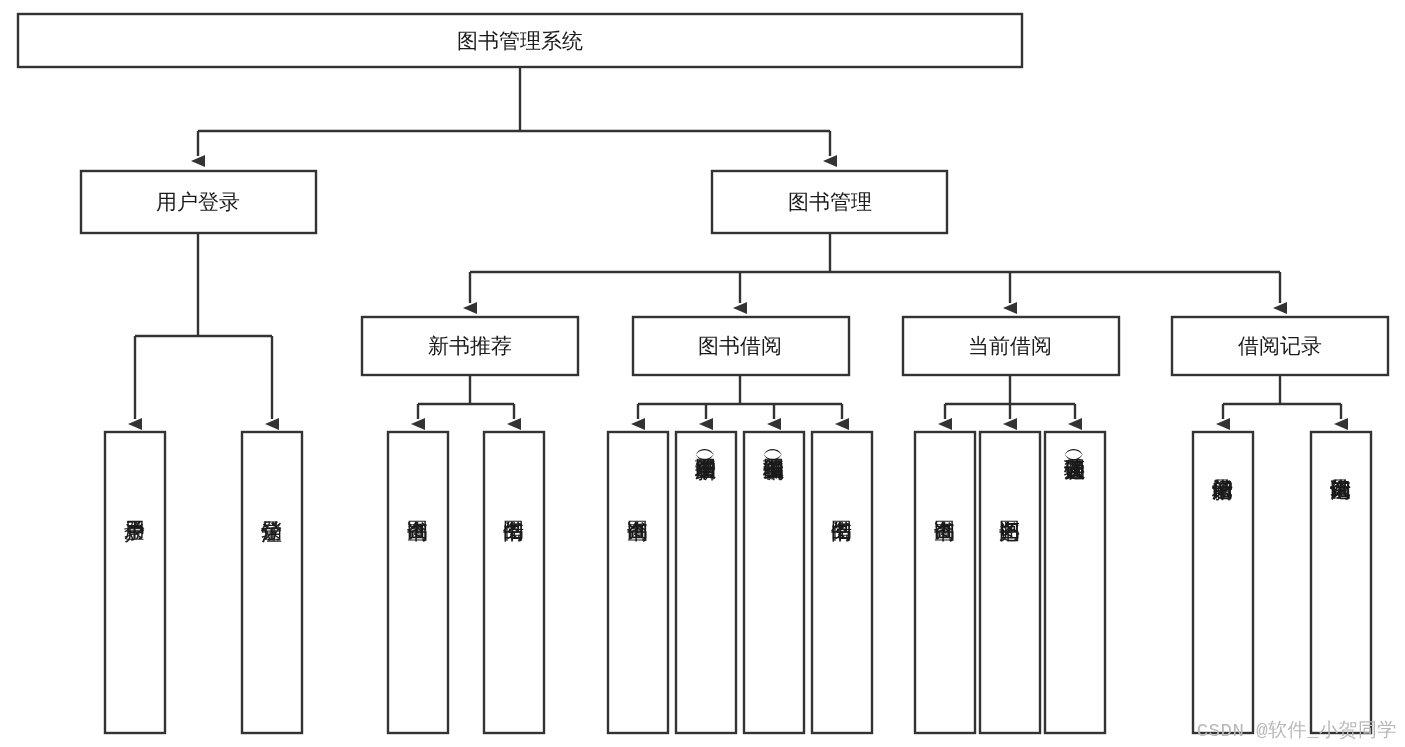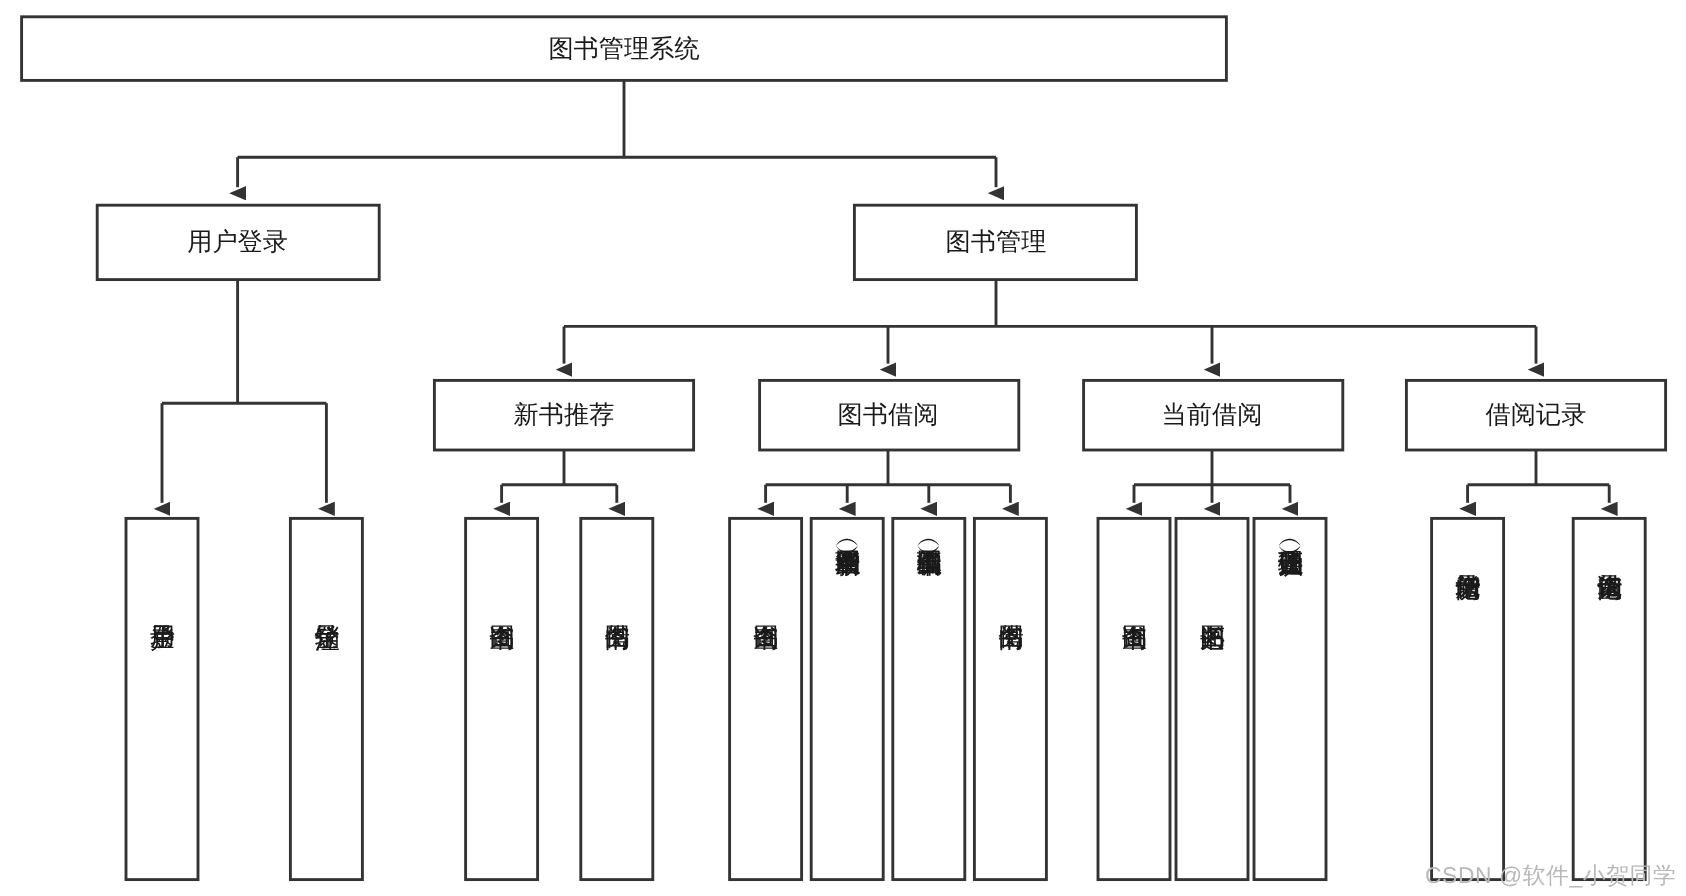--- a/index.html
+++ b/index.html
@@ -45,21 +45,21 @@
     fill: none;
   }
   .arrowhead {
     fill: #333333;
     stroke: none;
   }
   .watermark {
     position: absolute;
     right: 8px;
     bottom: 4px;
-    font-family: Liberation Sans, sans-serif;
+    font-family: Liberation Mono, monospace;
     font-size: 19px;
     color: #b8b8b8;
     white-space: nowrap;
     letter-spacing: 0.5px;
     pointer-events: none;
   }
 </style>
 </head>
 <body>
 

